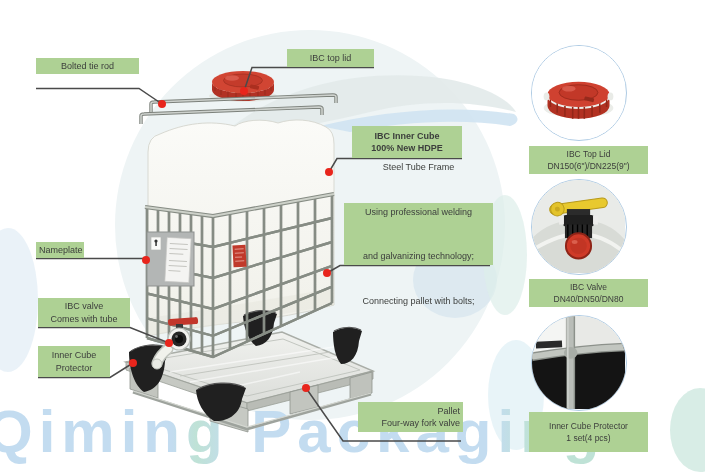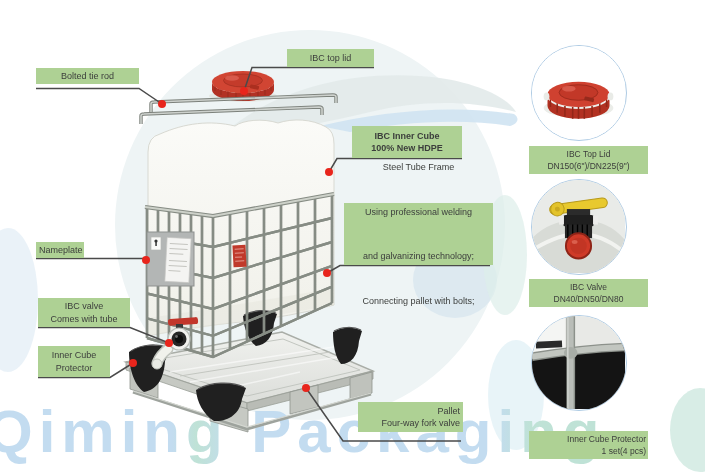--- a/index.html
+++ b/index.html
@@ -168,21 +168,21 @@
         <circle cx="244" cy="91" r="4"></circle>
       <circle cx="329" cy="172" r="4"></circle>
         <circle cx="327" cy="273" r="4"></circle>
       <circle cx="146" cy="260" r="4"></circle>
         <circle cx="169" cy="343" r="4"></circle>
       <circle cx="133" cy="363" r="4"></circle>
         <circle cx="306" cy="388" r="4"></circle>
     </g>
   </svg>
 
-  <div class="callout" style="left:36px;top:68px;width:103px;height:16px;">
+  <div class="callout" style="left:36px;top:58px;width:103px;height:16px;">
     <span>Bolted tie rod</span>
   </div>
   <div class="callout" style="left:287px;top:49px;width:87px;height:18px;">
     <span>IBC top lid</span>
   </div>
   <div class="callout" style="left:352px;top:126px;width:110px;height:32px;font-weight:bold;">
     <span>IBC Inner Cube</span>
     <span>100% New HDPE</span>
   </div>
   <div class="callout" style="left:344px;top:203px;width:149px;height:62px;gap:32px;">
@@ -260,18 +260,18 @@
       <path d="M0,44 L96,30 L96,96 L0,96 Z" fill="#141414"></path>
       <rect x="4" y="26" width="27" height="7" fill="#2a2a2a" transform="rotate(-3 17 29)"></rect>
       <path d="M0,42 Q48,34 96,32" fill="none" stroke="#8c918b" stroke-width="9"></path>
       <path d="M0,42 Q48,34 96,32" fill="none" stroke="#c2c6c0" stroke-width="6"></path>
       <path d="M40,0 V96" stroke="#8c918b" stroke-width="9"></path>
       <path d="M40,0 V96" stroke="#b9bdb8" stroke-width="6"></path>
       <ellipse cx="40" cy="38" rx="7" ry="6" fill="#a8ada7"></ellipse>
       <path d="M37,0 V96" stroke="#d6d9d4" stroke-width="1.4"></path>
     </svg>
   </div>
-  <div class="detail-label" style="left:529px;top:431px;width:119px;height:28px;align-items:flex-end;">
+  <div class="detail-label" style="left:529px;top:412px;width:119px;height:40px;">
     <span>Inner Cube Protector</span>
     <span>1 set(4 pcs)</span>
   </div>
 
 </div>
 
 </body></html>

